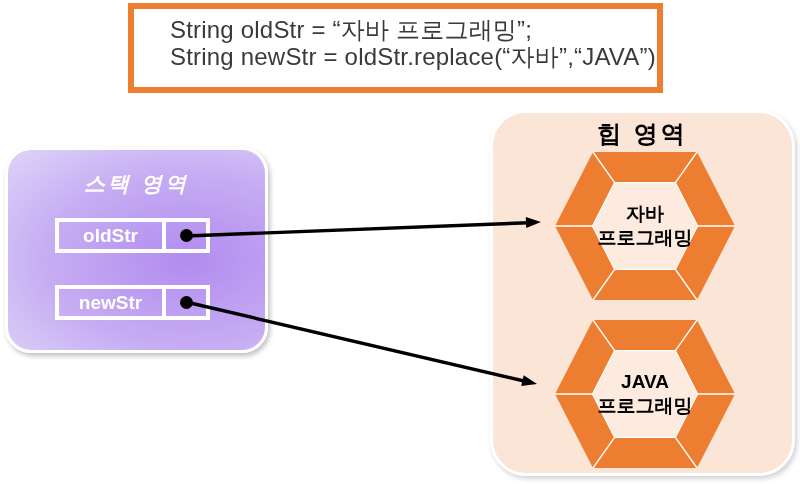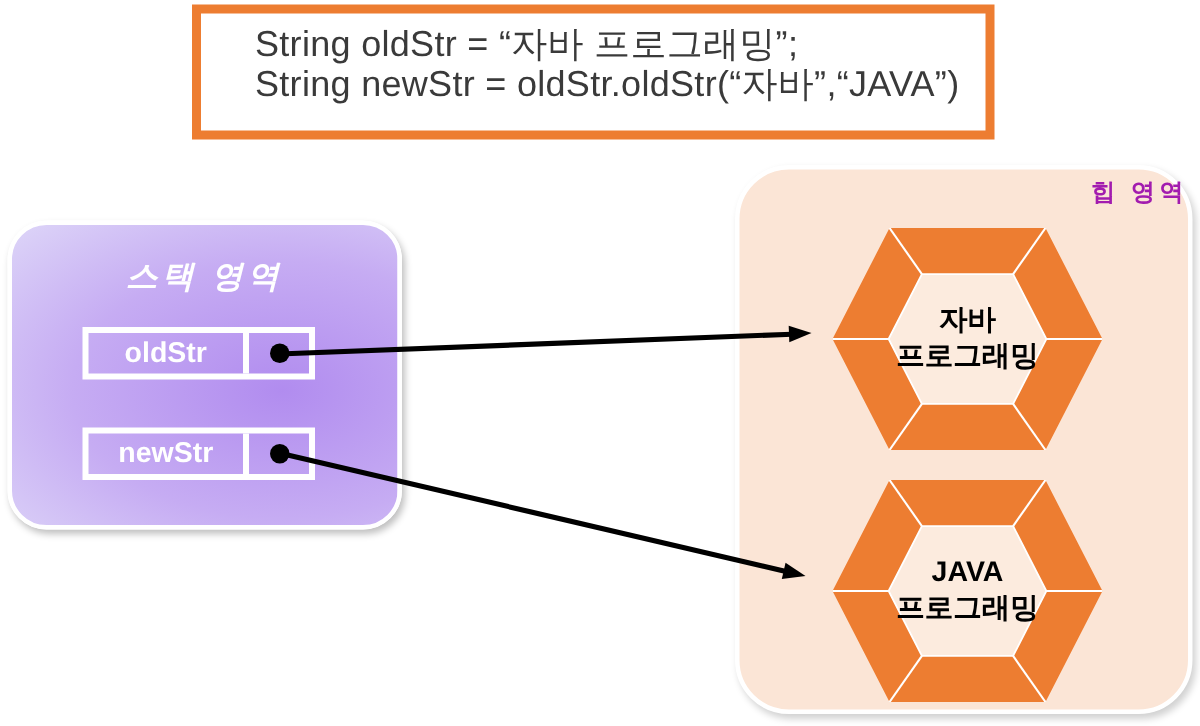--- a/index.html
+++ b/index.html
@@ -81,23 +81,23 @@
     position: absolute;
     left: 490px; top: 110px;
     width: 305px; height: 366px;
     border: 3px solid #ffffff;
     border-radius: 36px;
     background: #FBE5D6;
     box-shadow: 2px 3px 5px rgba(0,0,0,0.18);
   }
   .heap-title {
     margin-top: 5px;
-    text-align: right;
-    color: #a21caf;
-    font-size: 16px;
+    text-align: center;
+    color: #000000;
+    font-size: 24px;
     font-weight: bold;
     letter-spacing: 3px;
   }
   .hex-obj {
     position: absolute;
     width: 180px; height: 148px;
   }
   .hex-obj.hex1 { left: 555px; top: 152px; }
   .hex-obj.hex2 { left: 555px; top: 320px; }
   .hex-obj svg { position: absolute; left: 0; top: 0; }
@@ -122,21 +122,21 @@
     pointer-events: none;
   }
 </style>
 </head>
 <body>
 
 <div class="stage">
 
   <div class="code-box">
     <div class="code-line">String oldStr = “자바 프로그래밍”;</div>
-    <div class="code-line">String newStr = oldStr.oldStr(“자바”,“JAVA”)</div>
+    <div class="code-line">String newStr = oldStr.replace(“자바”,“JAVA”)</div>
   </div>
 
   <div class="stack-box">
     <div class="stack-title">스택 영역</div>
 
     <div class="var-row oldstr">
       <div class="var-label">oldStr</div>
       <div class="ptr-cell">
         <div class="ptr-dot"></div>
       </div>

